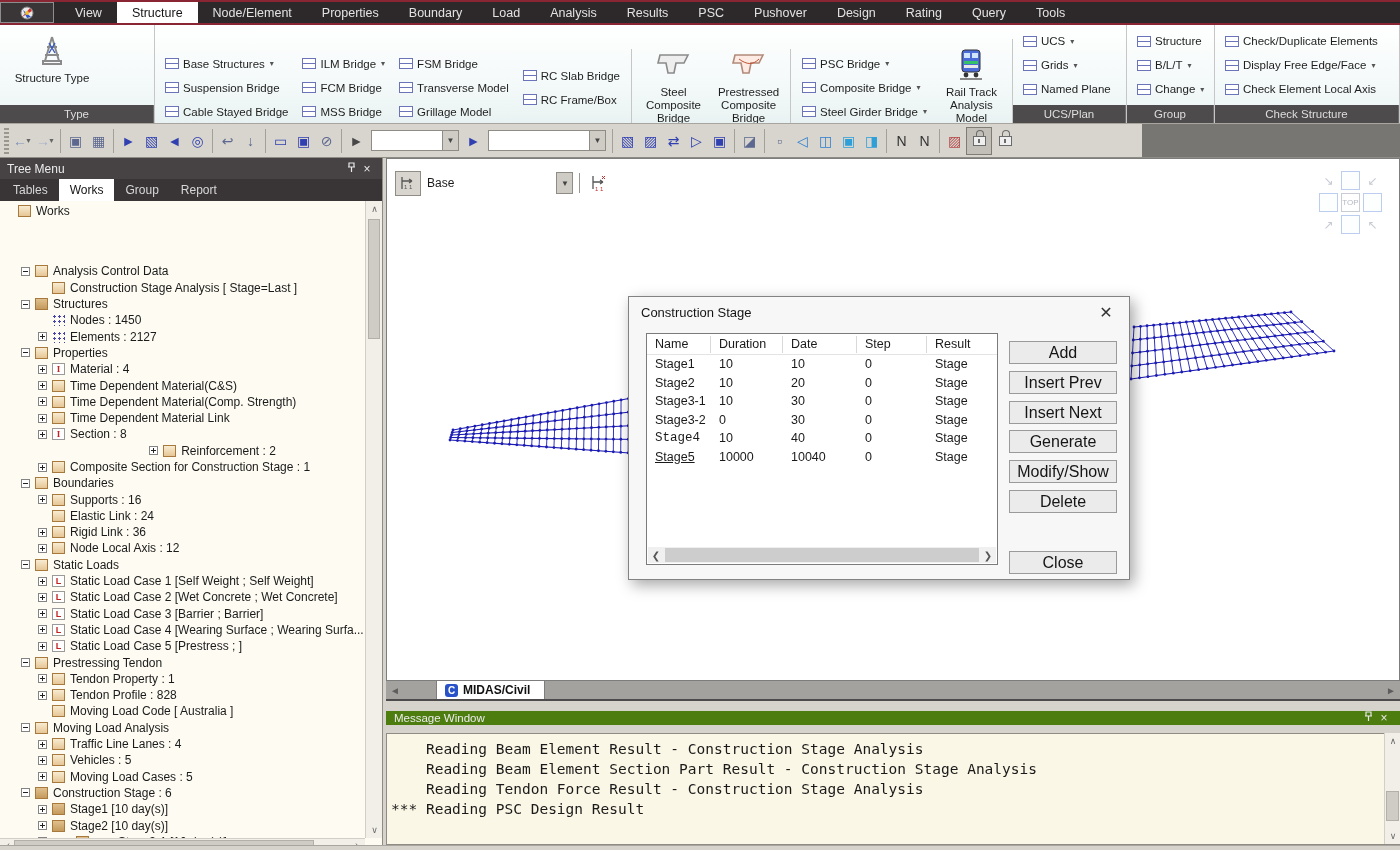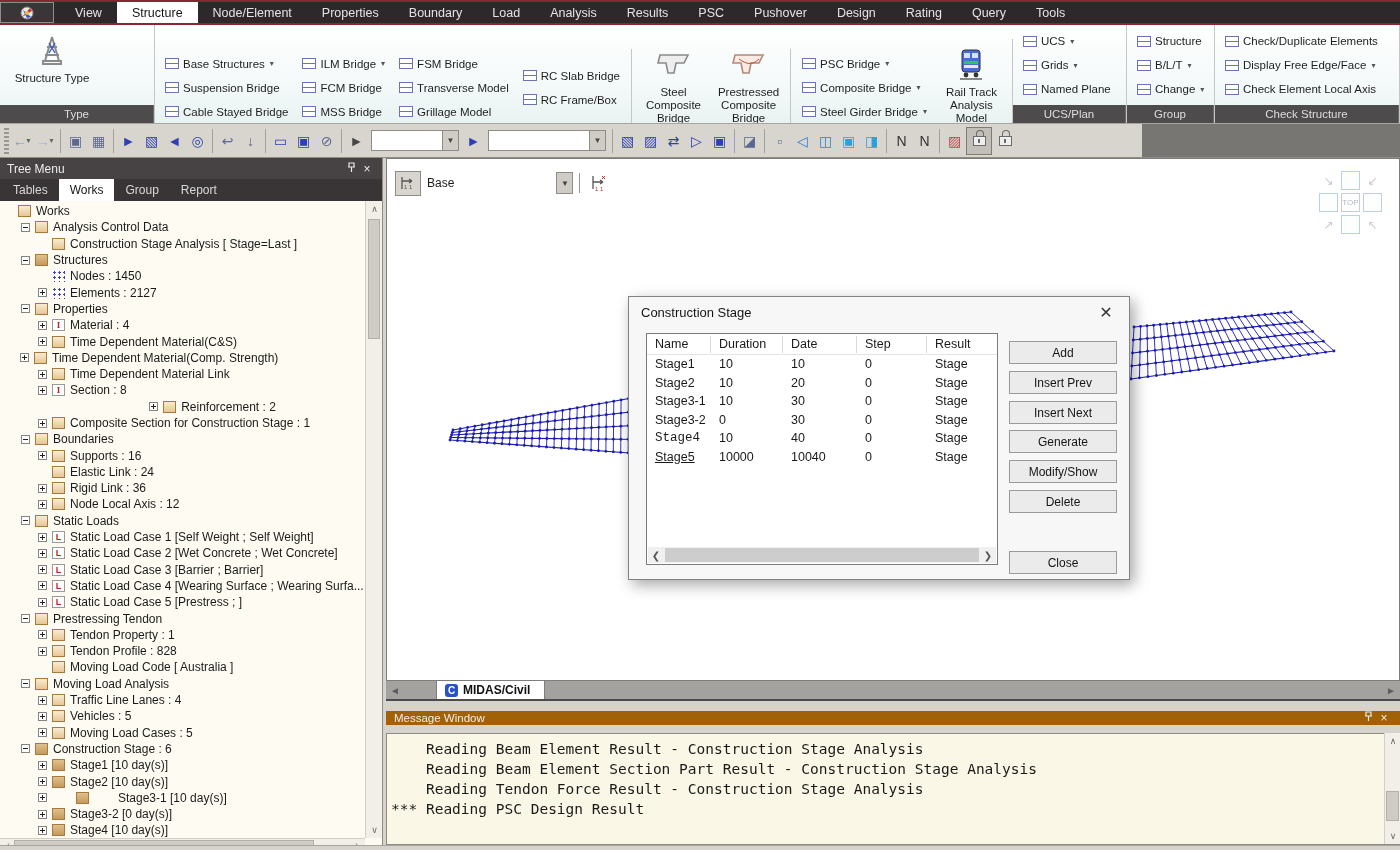--- a/index.html
+++ b/index.html
@@ -80,21 +80,21 @@
   
   #ctabbar{position:absolute;left:386px;top:681px;width:1014px;height:20px;background:#a3a29e;border-bottom:2px solid #4e4b4c;display:flex;align-items:flex-end}
   .ctab-arrow{width:18px;height:18px;display:flex;align-items:center;justify-content:center;color:#5d5d5d;font-size:10px}
   #ctab{height:19px;background:#ffffff;border:1px solid #7d7d7d;border-bottom:none;display:flex;align-items:center;gap:5px;padding:0 14px 0 8px;margin-left:32px;font-weight:bold;font-size:12px;color:#111}
   .cicon{width:13px;height:13px;background:#2a52c8;border-radius:3px;color:#fff;font:bold 10px/13px "Liberation Sans",sans-serif;text-align:center}
   #ctab-right{position:absolute;right:4px;bottom:3px;color:#5d5d5d;font-size:10px}
 
   
   #msg-splitter{position:absolute;left:386px;top:701px;width:1014px;height:10px;background:#d6d3cc}
   #msgwin{position:absolute;left:386px;top:711px;width:1014px;height:134px}
-  #msg-title{height:14px;background:#a16207;color:#ececec;font-size:11.5px;display:flex;align-items:center;padding:0 8px}
+  #msg-title{height:14px;background:#4d7c0f;color:#ececec;font-size:11.5px;display:flex;align-items:center;padding:0 8px}
   #msg-body{position:absolute;left:0;top:22px;right:0;bottom:0;background:#fbf7e6;border:1px solid #8f8c86;overflow:hidden}
   .msgline{white-space:pre;font-family:"DejaVu Sans Mono",monospace;font-size:14.5px;line-height:20px;color:#1a1a1a}
   #msg-lines{padding:5px 0 0 4px}
   #msg-vscroll{position:absolute;right:0;top:22px;bottom:1px;width:16px;background:#f1efe8;border-left:1px solid #d2cfc8}
   .vthumb{position:absolute;left:1px;width:13px;background:#cfccc5;border:1px solid #b3b0a9}
   #statusbar{position:absolute;left:0;top:845px;width:1400px;height:5px;background:#d6d3cc;border-top:1px solid #a8a59e}
 
   
   #dialog{position:absolute;left:628px;top:296px;width:502px;height:284px;background:#f7f7f7;border:1px solid #828282;box-shadow:4px 5px 14px rgba(0,0,0,.35)}
   #dlg-title{height:30px;display:flex;align-items:center;padding:0 12px;font-size:13px;color:#151515}
@@ -102,21 +102,21 @@
   #dlg-close{font-size:16px;color:#333;width:22px;text-align:center;cursor:default}
   #dlg-list{position:absolute;left:17px;top:36px;width:352px;height:232px;background:#fff;border:1px solid #7b7b7b}
   #dlg-header{display:flex;height:21px;align-items:center;border-bottom:1px solid #e4e4e4;font-size:12.5px;color:#1a1a1a}
   .hc{padding-left:8px;border-right:1px solid #d9d9d9;height:17px;line-height:17px}
   .c0{width:64px}.c1{width:72px}.c2{width:74px}.c3{width:70px}.c4{width:66px;border-right:none}
   .drow{display:flex;height:18.5px;align-items:center;font-size:12.5px;color:#1a1a1a}
   .dc{padding-left:8px}
   #dlg-hscroll{position:absolute;left:1px;right:1px;bottom:1px;height:16px;background:#f0f0f0;display:flex;align-items:center}
   .hsb{width:16px;height:16px;display:flex;align-items:center;justify-content:center;font-size:10px;color:#555}
   #dlg-hthumb{flex:1;height:14px;background:#cdcdcd;margin:0 1px}
-  .dlgbtn{position:absolute;left:380px;width:108px;height:23px;background:#ebebeb;border:1px solid #9a9a9a;font-size:12px;color:#151515;display:flex;align-items:center;justify-content:center;cursor:default}
+  .dlgbtn{position:absolute;left:380px;width:108px;height:23px;background:#ebebeb;border:1px solid #9a9a9a;font-size:16px;color:#151515;display:flex;align-items:center;justify-content:center;cursor:default}
 </style>
 </head>
 <body>
 
 <div id="menubar">
   <div id="appbtn">
     <svg width="18" height="16" viewBox="0 0 18 16">
       <circle cx="9" cy="8" r="6" fill="#e8e8e8" stroke="#888" stroke-width="1"></circle>
       <path d="M4 12 L12 3 L14 6 Z" fill="#cc3333"></path>
       <path d="M5 5 L13 12 L9 13 Z" fill="#2a52c8"></path>
@@ -463,21 +463,21 @@
       <div class="ttab active">Works</div>
       <div class="ttab">Group</div>
       <div class="ttab">Report</div>
     </div>
   <div id="tree-body">
       <div class="trow" style="padding-left: 4px;">
         <span class="exp hide"></span>
         <span class="ti"></span>
         <span>Works</span>
       </div>
-      <div class="trow" style="padding-left: 21px;">
+      <div class="trow" style="padding-left: 21px; margin-top: 44px;">
         <span class="exp"></span>
         <span class="ti"></span>
         <span>Analysis Control Data</span>
       </div>
       <div class="trow" style="padding-left: 38px;">
         <span class="exp hide"></span>
         <span class="ti"></span>
         <span>Construction Stage Analysis [ Stage=Last ]</span>
       </div>
       <div class="trow" style="padding-left: 21px;">
@@ -503,21 +503,21 @@
       <div class="trow" style="padding-left: 38px;">
         <span class="exp plus"></span>
         <span class="ti ti-section">I</span>
         <span>Material : 4</span>
       </div>
       <div class="trow" style="padding-left: 38px;">
         <span class="exp plus"></span>
         <span class="ti"></span>
         <span>Time Dependent Material(C&amp;S)</span>
       </div>
-      <div class="trow" style="padding-left: 20px;">
+      <div class="trow" style="padding-left: 38px;">
         <span class="exp plus"></span>
         <span class="ti"></span>
         <span>Time Dependent Material(Comp. Strength)</span>
       </div>
       <div class="trow" style="padding-left: 38px;">
         <span class="exp plus"></span>
         <span class="ti"></span>
         <span>Time Dependent Material Link</span>
       </div>
       <div class="trow" style="padding-left: 38px;">

